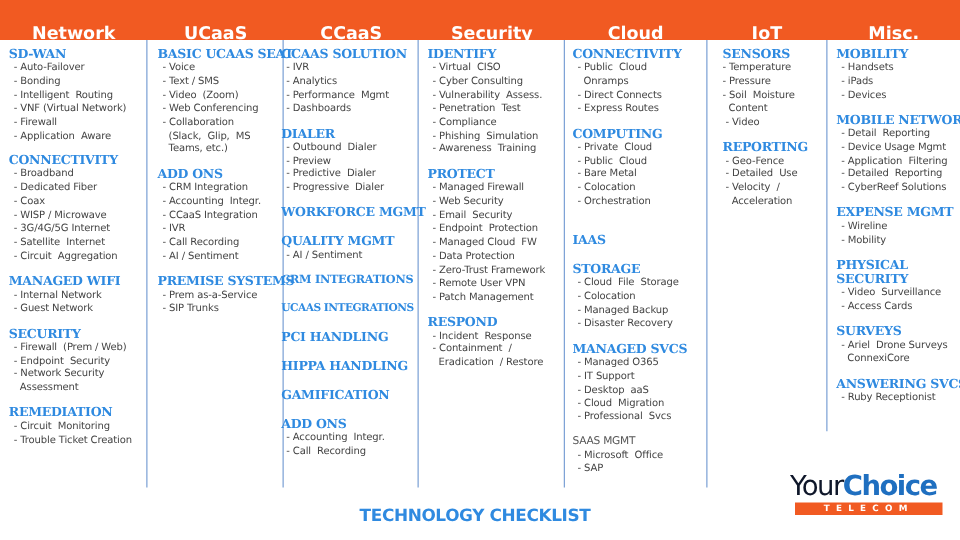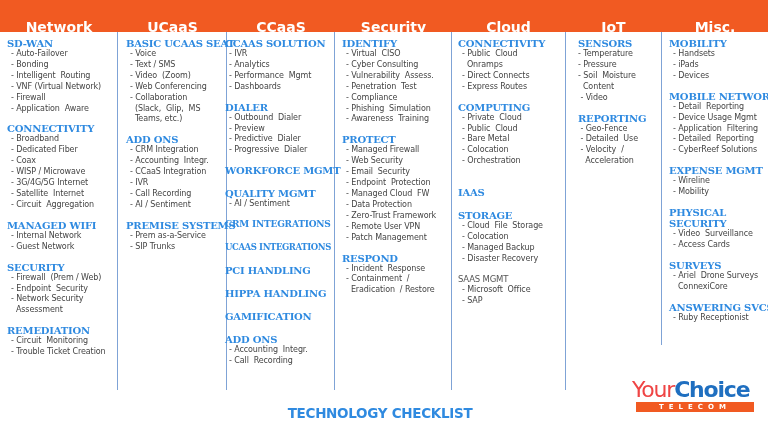--- a/index.html
+++ b/index.html
@@ -34,21 +34,21 @@
     padding-left: 4px; font-family: "DejaVu Sans", sans-serif; letter-spacing: -0.1px;
   }
   .gap-big { margin-bottom: 12px; }
   .footer-title {
     position: absolute; left: 230px; top: 405px; width: 300px; text-align: center;
     color: #2f8ae0; font-weight: bold; font-size: 13.5px; letter-spacing: -0.3px;
     font-family: "DejaVu Sans", sans-serif;
   }
   .logo { position: absolute; left: 632px; top: 378px; width: 132px; height: 52px; }
   .logo-top { font-size: 22px; line-height: 24px; font-family: "DejaVu Sans", sans-serif; letter-spacing: -1.2px; white-space: nowrap; }
-  .logo-your { color: #ef4444; }
+  .logo-your { color: #0f172a; }
   .logo-choice { color: #1f6fc0; font-weight: bold; }
   .logo-band {
     background: #f15a22; color: #ffffff; font-size: 7px; font-weight: bold;
     letter-spacing: 5px; text-align: center; height: 10px; line-height: 10px; width: 118px; margin-left: 4px;
   }
   .logo-tag { color: #1f6fc0; font-size: 8px; font-weight: bold; white-space: nowrap; margin-left: 4px; margin-top: 48px; }
 </style>
 </head>
 <body>
 
@@ -229,20 +229,28 @@
     <div class="sec-title" style="margin-top:20px;">IAAS</div>
   </div>
   <div class="section">
     <div class="sec-title">STORAGE</div>
     <div class="item">- Cloud  File  Storage</div>
     <div class="item">- Colocation</div>
     <div class="item">- Managed Backup</div>
     <div class="item">- Disaster Recovery</div>
   </div>
   <div class="section">
+    <div class="sec-title">MANAGED SVCS</div>
+    <div class="item">- Managed O365</div>
+    <div class="item">- IT Support</div>
+    <div class="item">- Desktop  aaS</div>
+    <div class="item">- Cloud  Migration</div>
+    <div class="item">- Professional  Svcs</div>
+  </div>
+  <div class="section">
     <div class="sec-title plain">SAAS MGMT</div>
     <div class="item">- Microsoft  Office</div>
     <div class="item">- SAP</div>
   </div>
 </div>
 
 <div class="col" style="left:578px;width:82px;">
   <div class="section">
     <div class="sec-title">SENSORS</div>
     <div class="item" style="padding-left:0;">- Temperature</div>

